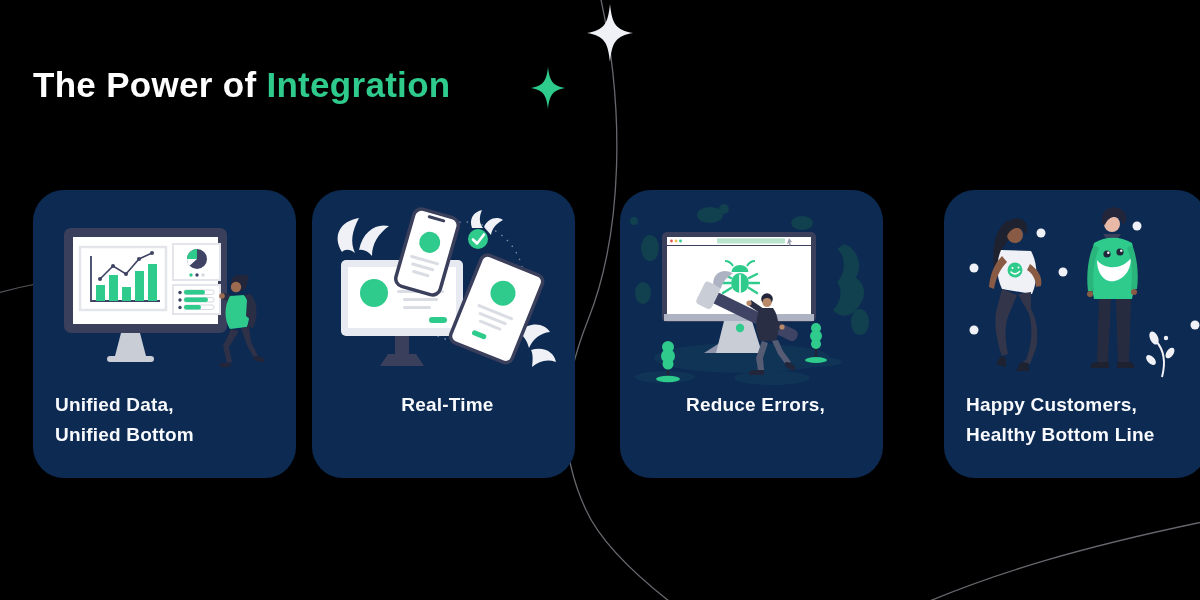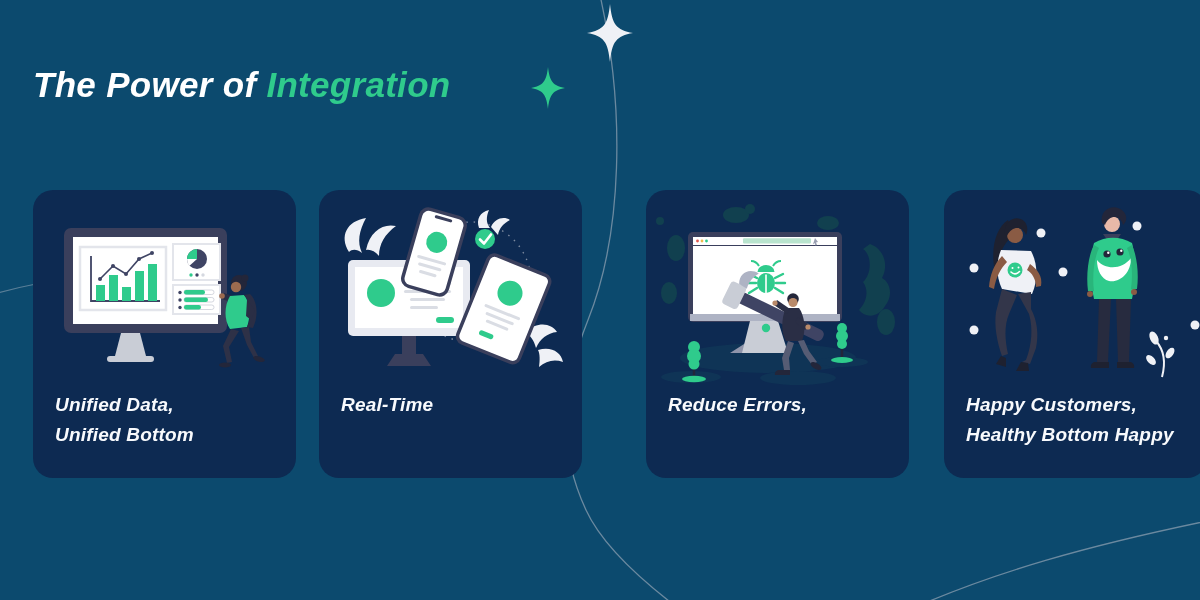--- a/index.html
+++ b/index.html
@@ -1,37 +1,36 @@
 <!DOCTYPE html>
 <html><head>
 <meta charset="utf-8">
 <style>
   html,body{margin:0;padding:0;background:#0A1C38;}
   .stage{
     position:relative;width:1200px;height:600px;overflow:hidden;
-    background:#0c4a6e;
+    background:#000000;
     font-family:"Liberation Sans", sans-serif;
-    font-style:italic;
   }
   .decor-lines{position:absolute;left:0;top:0;width:1200px;height:600px;}
   .page-title{
     position:absolute;left:33px;top:66px;margin:0;
     font-size:35px;font-weight:700;color:#FFFFFF;letter-spacing:.3px;line-height:1.1;
   }
   .page-title .hl{color:#2FCB8C;}
   .sparkle{position:absolute;}
   .sparkle-green{left:530px;top:66px;}
   .sparkle-white{left:586px;top:3px;}
   .card{
     position:absolute;top:190px;width:263px;height:288px;
-    background:#0D2A52;border-radius:20px;
+    background:#0D2A52;border-radius:31px;
   }
   .card-1{left:33px;}
-  .card-2{left:319px;}
-  .card-3{left:646px;}
+  .card-2{left:312px;text-align:center;}
+  .card-3{left:620px;text-align:center;}
   .card-4{left:944px;}
   .illus{position:absolute;left:0;top:0;display:block;}
   .caption{
     position:absolute;left:22px;top:200px;right:14px;
     color:#F8FAFD;font-size:19px;font-weight:600;line-height:30px;letter-spacing:.2px;
   }
 </style>
 </head>
 <body>
 
@@ -304,17 +303,17 @@
       <g fill="#EFF1F6">
         <path d="M218 187 C222 172 220 160 212 151" stroke="#EFF1F6" stroke-width="2" fill="none"></path>
         <ellipse cx="210" cy="148" rx="4" ry="7" transform="rotate(-25 210 148)"></ellipse>
         <ellipse cx="226" cy="163" rx="3.5" ry="6" transform="rotate(35 226 163)"></ellipse>
         <ellipse cx="207" cy="170" rx="3.5" ry="6" transform="rotate(-45 207 170)"></ellipse>
         <circle cx="222" cy="148" r="2.2"></circle>
       </g>
     </svg>
     <div class="caption">
       <div>Happy Customers,</div>
-      <div>Healthy Bottom Happy</div>
+      <div>Healthy Bottom Line</div>
     </div>
   </div>
 
 </div>
 
 </body></html>

